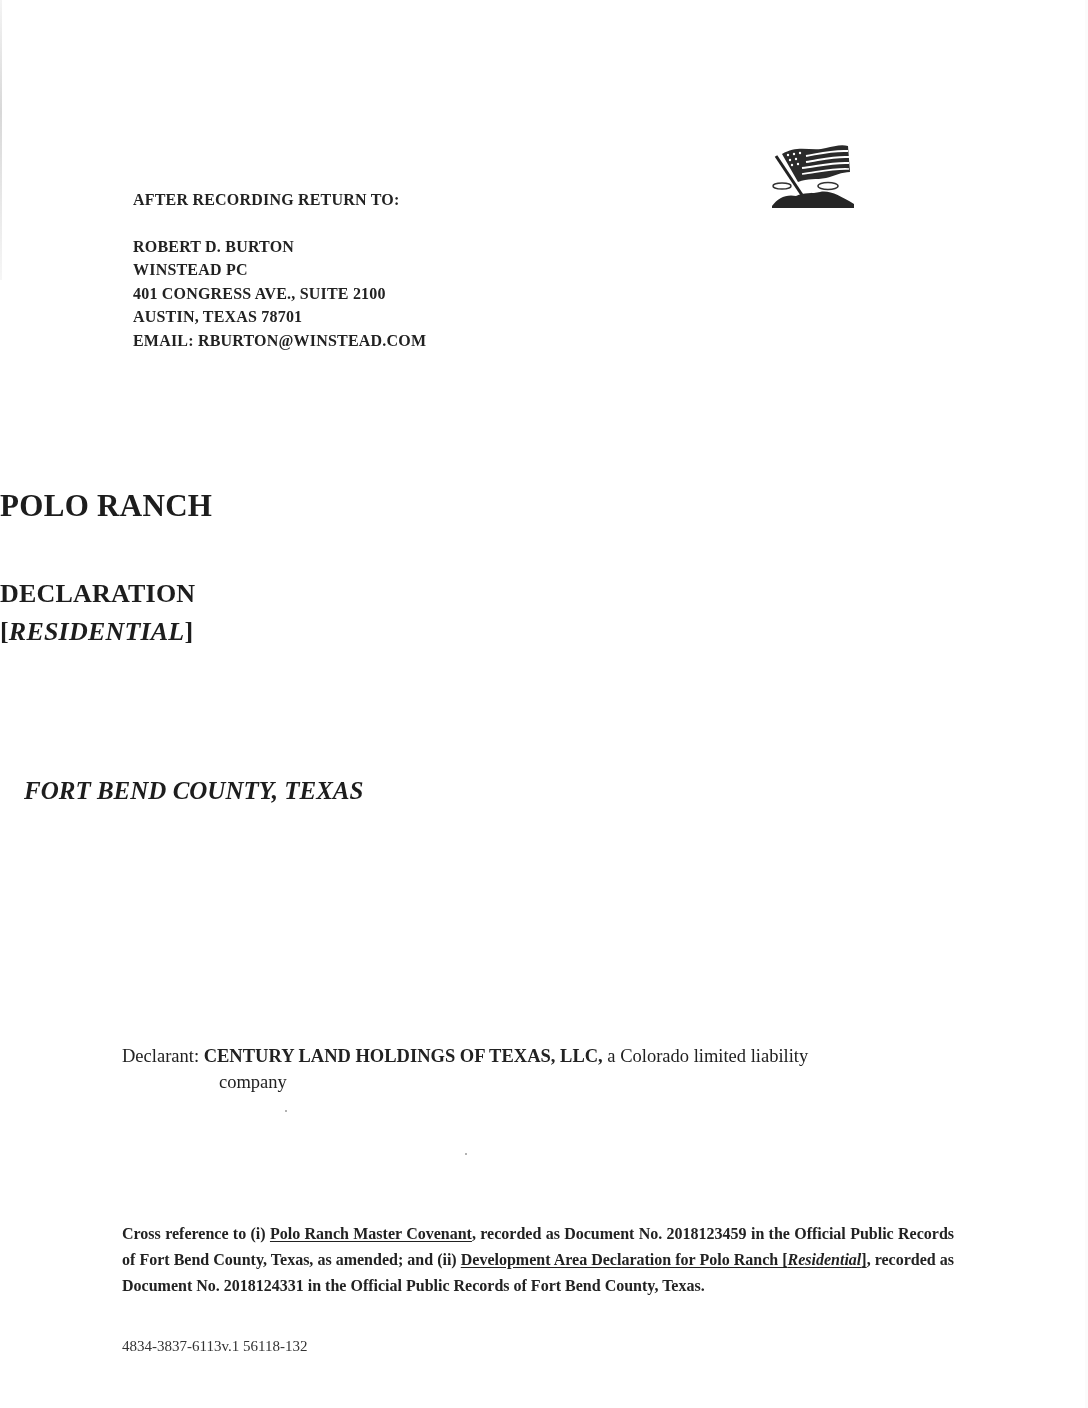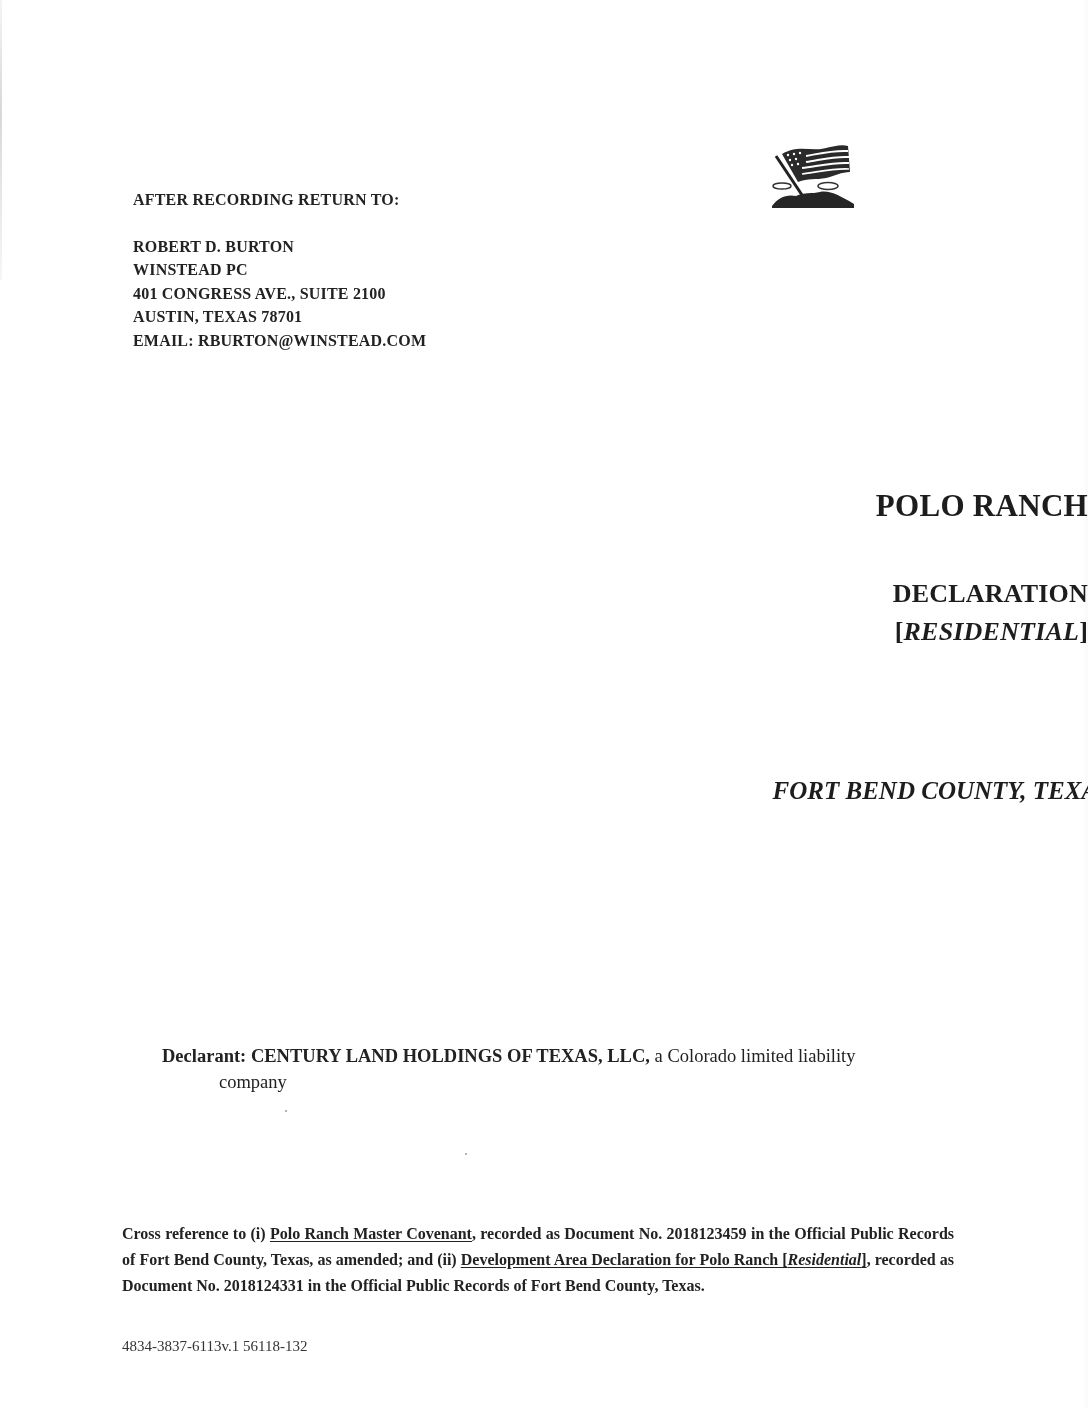--- a/index.html
+++ b/index.html
@@ -44,21 +44,21 @@
       position: absolute;
       left: 768px;
       top: 142px;
       width: 90px;
       height: 68px;
     }
     .title-block {
       position: absolute;
       left: 0;
       width: 1088px;
-      text-align: right;
+      text-align: left;
       font-family: "Liberation Serif", serif;
       color: #1d1d1d;
     }
     .main-title {
       top: 488px;
       font-size: 31px;
       font-weight: bold;
       letter-spacing: 0.3px;
     }
     .subtitle {
@@ -79,21 +79,21 @@
     .declarant {
       position: absolute;
       left: 122px;
       top: 1043px;
       width: 800px;
       font-family: "Liberation Serif", serif;
       font-size: 18.5px;
       line-height: 26px;
       color: #222;
     }
-    .declarant .label { font-weight: bold; margin-left: 40px; }
+    .declarant .label { font-weight: normal; }
     .declarant .entity { font-weight: bold; }
     .declarant .indent {
       display: block;
       padding-left: 97px;
     }
     .speck {
       position: absolute;
       width: 2px; height: 2px;
       background: #999;
       border-radius: 1px;

